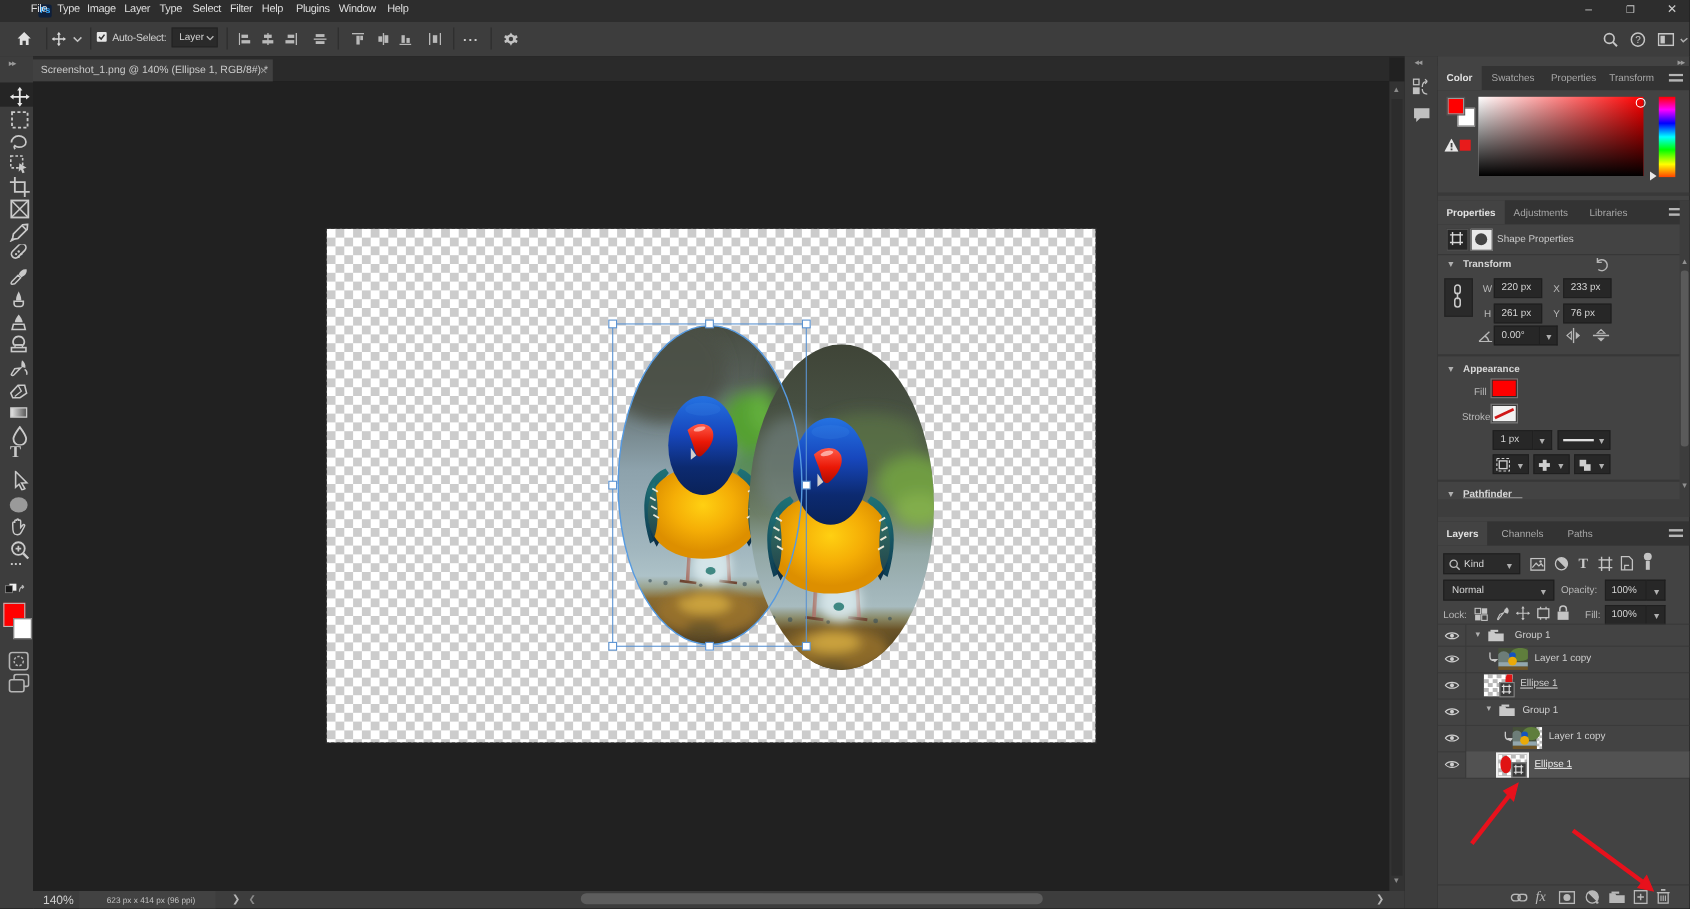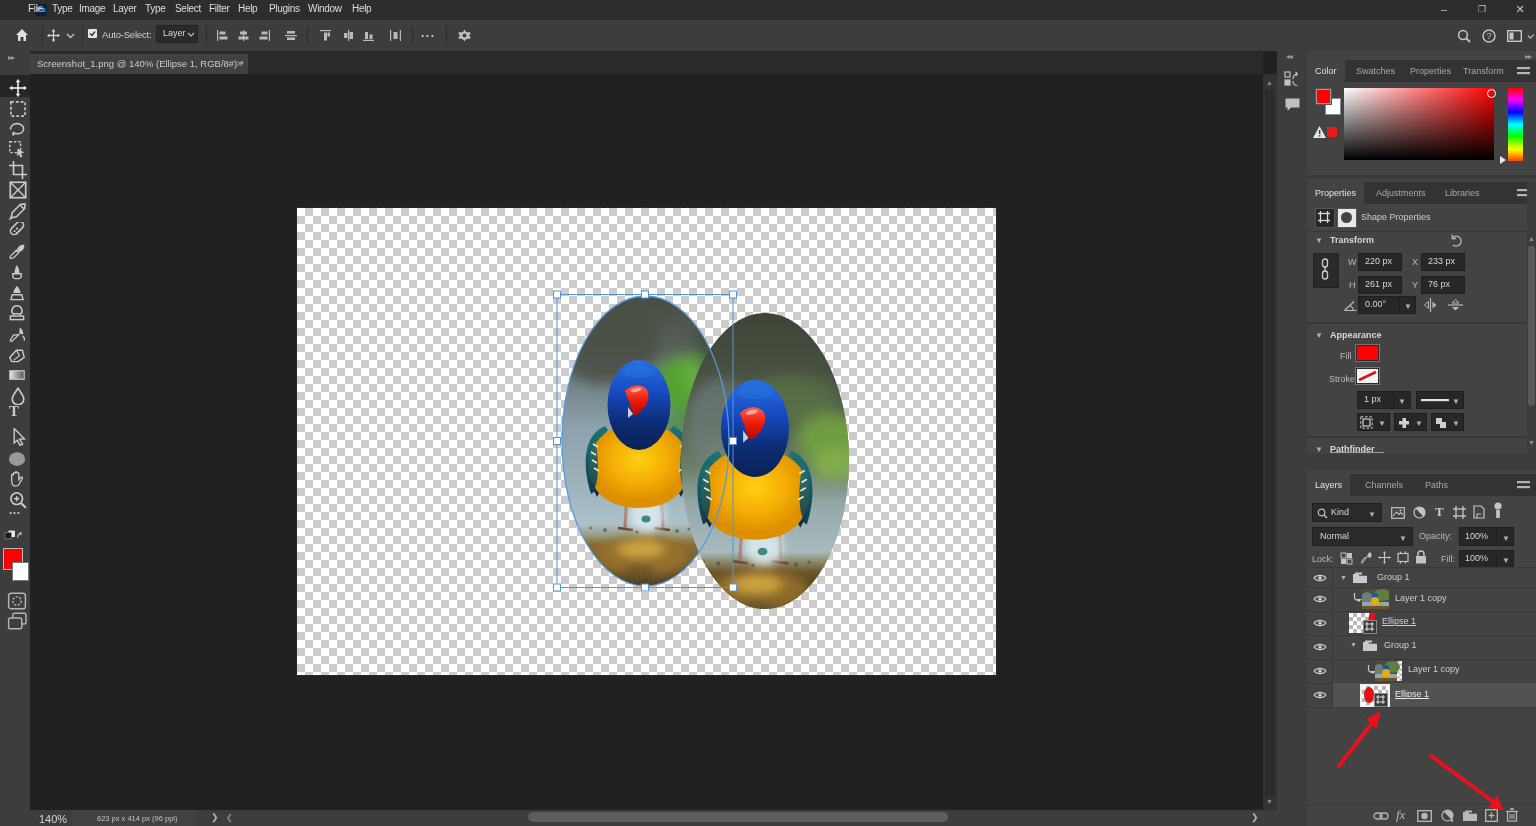--- a/index.html
+++ b/index.html
@@ -28,21 +28,21 @@
   #checker{position:absolute;left:267px;top:134px;width:699px;height:467px;
      background:repeating-conic-gradient(#cccccc 0% 25%, #ffffff 0% 50%) 0 0/16px 16px;outline:1px dashed #2c2c2c;}
   
   #vscroll{left:1263px;top:74px;width:14px;height:736px;background:#333333;}
   #dockstrip{left:1277px;top:51px;width:30px;height:775px;background:#3d3d3d;}
   #statusbar{left:30px;top:810px;width:1247px;height:16px;background:#3d3d3d;color:#c8c8c8;font-size:11px;}
   
   #panels{left:1307px;top:51px;width:229px;height:775px;background:#434343;color:#c6c6c6;font-size:9px;}
   .ptabrow{position:absolute;left:0;width:229px;height:22px;background:#333333;}
   .ptab{position:absolute;top:0;height:22px;line-height:22px;padding:0 8px;color:#a8a8a8;font-size:9px;}
-  .ptab.on{background:#434343;color:#e3e3e3;font-weight:normal;}
+  .ptab.on{background:#434343;color:#e3e3e3;font-weight:bold;}
   .inbox{position:absolute;background:#272727;border:1px solid #1f1f1f;color:#d6d6d6;
          font-size:9px;box-sizing:border-box;}
   .lbl{position:absolute;color:#b9b9b9;font-size:9px;}
   .bold{font-weight:bold;color:#d8d8d8;}
   .chev{color:#b0b0b0;font-size:8px;}
   .hamb{position:absolute;right:6px;color:#b5b5b5;}
 </style></head>
 <body>
 <div id="app">
 

